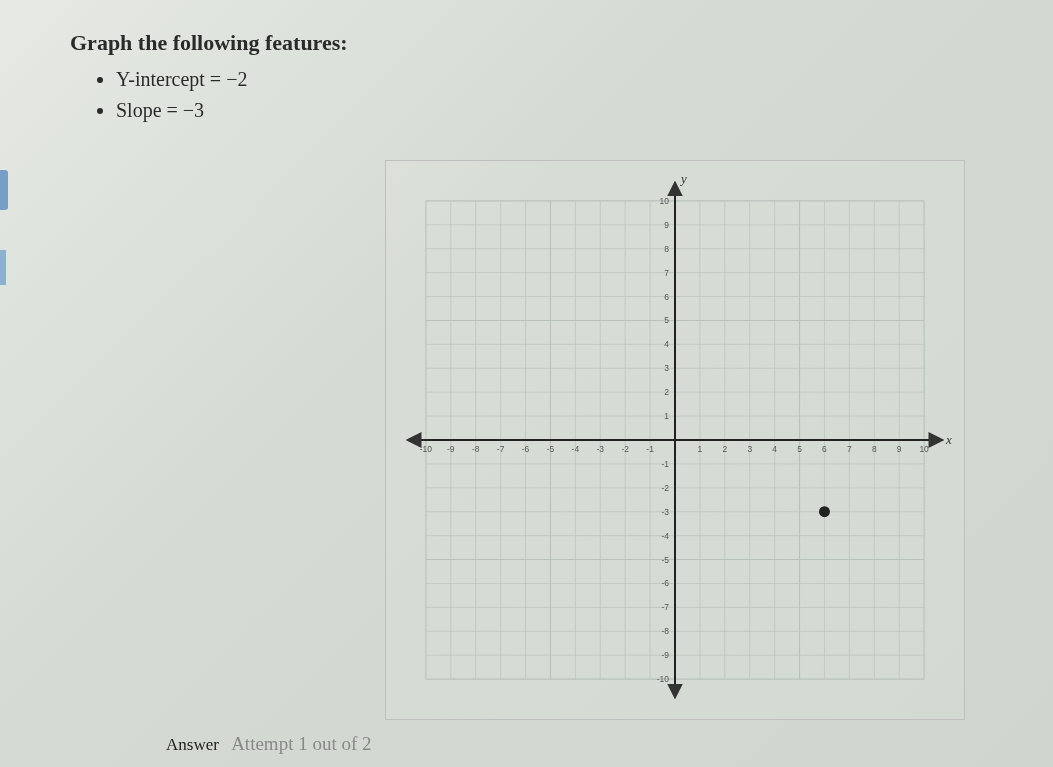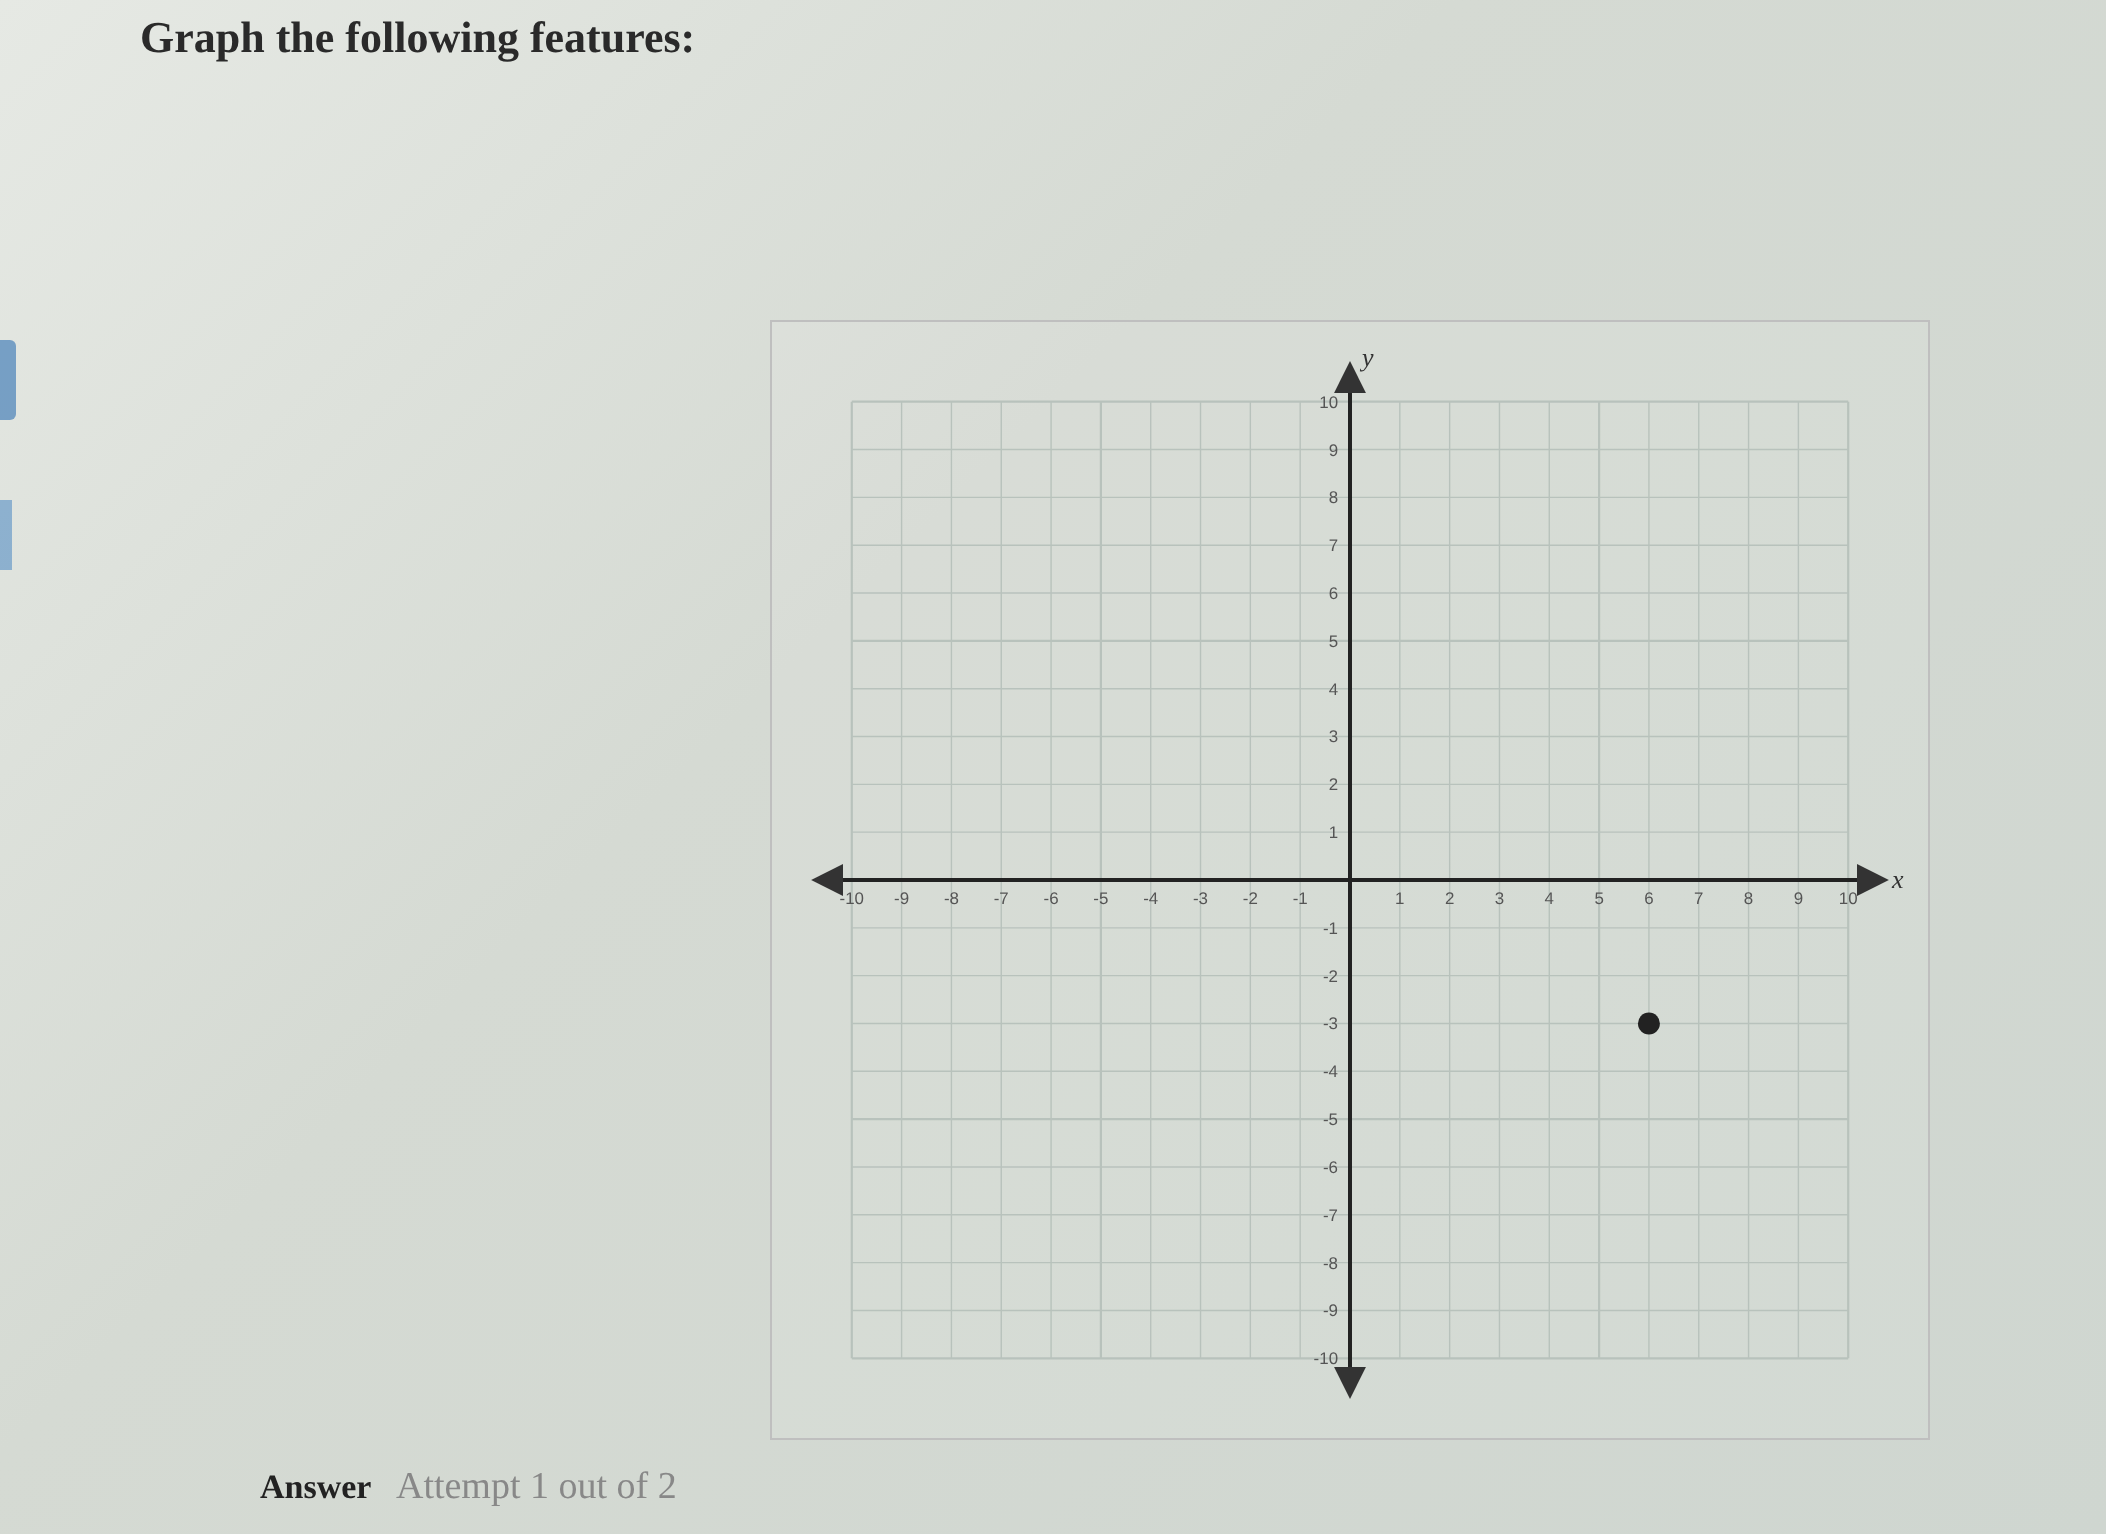--- a/index.html
+++ b/index.html
@@ -8,21 +8,21 @@
     width: 1053px; height: 767px;
     background: #d8dcd7;
     font-family: Georgia, 'Times New Roman', serif;
     color: #2a2a2a;
     overflow: hidden;
   }
   .page {
     position: relative;
     width: 1053px; height: 767px;
     background: linear-gradient(135deg, #e6e9e4 0%, #d5dad3 40%, #cfd6d0 100%);
-    padding: 6px 40px 0 70px;
+    padding: 30px 40px 0 70px;
   }
   .prompt {
     font-size: 22px;
     font-weight: 600;
     margin-bottom: 8px;
   }
   .bullets {
     list-style: disc;
     margin: 4px 0 0 46px;
     padding: 0;
@@ -43,22 +43,23 @@
   svg.grid {
     width: 100%; height: 100%;
     display: block;
   }
   .answer-line {
     position: absolute;
     left: 130px; bottom: 12px;
     font-size: 17px;
   }
   .answer-line .ans-label {
-    font-weight: 700;
+    font-weight: 400;
     color: #222;
+    margin-left: 36px;
   }
   .answer-line .attempt {
     color: #888; font-size: 19px; margin-left: 8px;
   }
   .blue-edge {
     position: absolute;
     left: 0; top: 170px;
     width: 8px; height: 40px;
     background: #2f6fb3;
     border-radius: 0 3px 3px 0;
@@ -73,20 +74,32 @@
   }
 </style>
 </head>
 <body>
 
 <div class="page">
   <div class="blue-edge"></div>
   <div class="blue-edge2"></div>
 
   <div class="prompt">Graph the following features:</div>
+  <ul class="bullets">
+    <li>
+      <span class="eq">Y-intercept</span>
+      <span class="eq"> = </span>
+      <span class="eq neg">−2</span>
+    </li>
+    <li>
+      <span class="eq">Slope</span>
+      <span class="eq"> = </span>
+      <span class="eq neg">−3</span>
+    </li>
+  </ul>
 
   <div class="chart-wrap">
     <svg class="grid" viewBox="0 0 580 560">
       <defs>
         <marker id="arrow" viewBox="0 0 10 10" refX="6" refY="5" markerWidth="8" markerHeight="8" orient="auto-start-reverse">
           <path d="M 0 0 L 10 5 L 0 10 z" fill="#333"></path>
         </marker>
       </defs>
       <g id="graph-content">
           <line x1="40" y1="40" x2="40" y2="520" stroke="#b8c2bc" stroke-width="1.1"></line>

